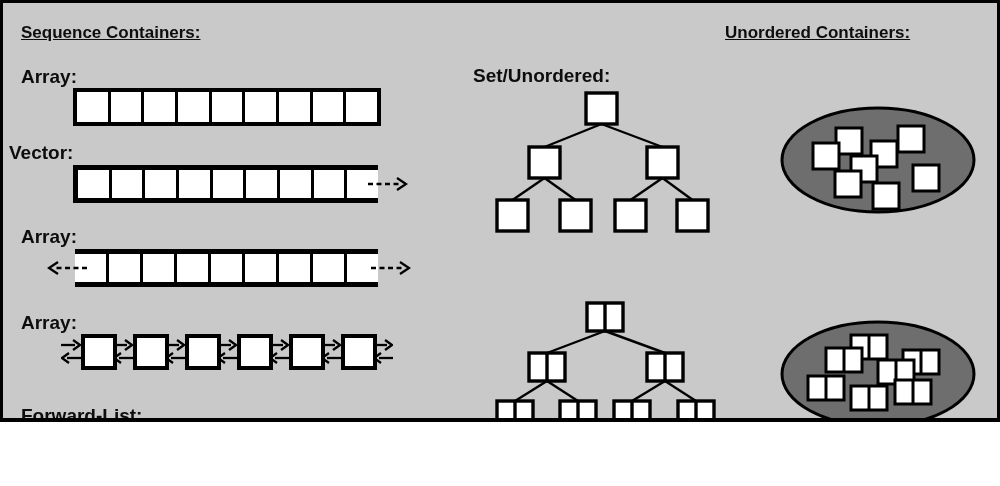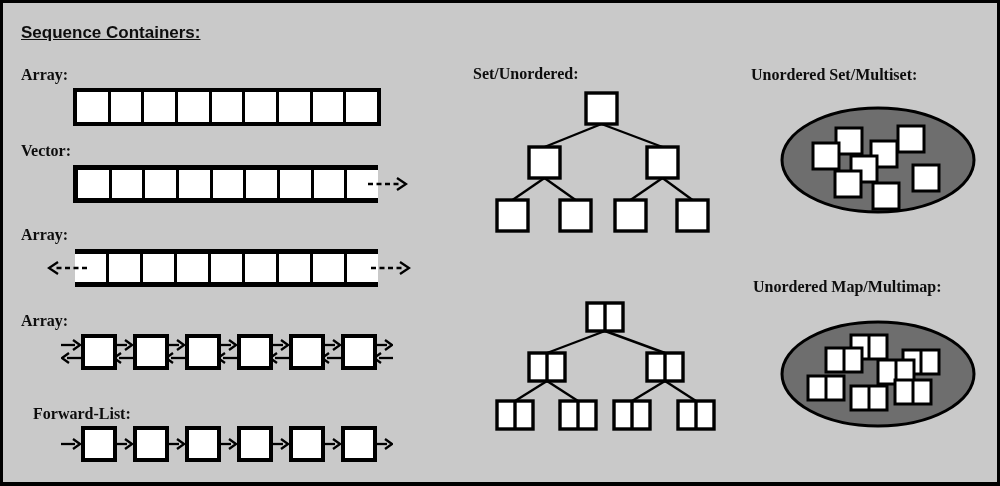--- a/index.html
+++ b/index.html
@@ -1,52 +1,51 @@
 <!DOCTYPE html>
 <html style="--bg: #c9c9c9; --fg: #000000; --boxfill: #ffffff;"><head>
 <meta charset="utf-8">
 <style>
   html,body { margin:0; padding:0; background:#ffffff; }
   #canvas {
-    position:relative; width:1000px; height:486px; box-sizing:border-box;
+    position:relative; width:1000px; height:422px; box-sizing:border-box;
     background:var(--bg,#c9c9c9); border:3px solid var(--fg,#000);
     border-bottom-width:4px; overflow:hidden;
     font-family:"Liberation Sans", sans-serif; color:#0d0d0d;
   }
   .hdr { position:absolute; font-size:17px; font-weight:bold; text-decoration:underline; white-space:nowrap; }
-  .lbl { position:absolute; font-size:16px; font-weight:bold; white-space:nowrap;font-family:Liberation Serif, serif; }
+  .lbl { position:absolute; font-size:19px; font-weight:bold; white-space:nowrap; }
   .cells { position:absolute; display:flex; background:var(--boxfill,#fff); box-sizing:border-box; }
   .cells.closed    { border:4px solid var(--fg,#000); }
   .cells.open-right{ border:5px solid var(--fg,#000); border-right:none; }
   .cells.open-both { border:5px solid var(--fg,#000); border-left:none; border-right:none; }
   .cells .cell { flex:1 1 0; background:var(--boxfill,#fff); border-left:3px solid var(--fg,#000); }
   .cells .cell:first-child { border-left:none; }
   .arrow-slot { position:absolute; }
   .linked { position:absolute; }
   .linked .nodebox { position:absolute; top:1px; width:36px; height:36px; box-sizing:border-box;
                      background:var(--boxfill,#fff); border:4px solid var(--fg,#000); }
   .linked svg.conn { position:absolute; top:0; }
   svg.tree, svg.bucket { position:absolute; }
 </style>
 </head>
 <body>
 
 <div id="canvas">
 
   <div class="hdr" style="left:18px;  top:20px;">Sequence Containers:</div>
+  <div class="hdr" style="left:722px; top:20px;">Unordered Containers:</div>
 
   <div class="lbl" style="left:18px; top:63px;">Array:</div>
-  <div class="lbl" style="left:18px; top:139px;">Vector:</div>
+  <div class="lbl" style="left:6px; top:139px;">Vector:</div>
   <div class="lbl" style="left:18px; top:223px;">Array:</div>
   <div class="lbl" style="left:18px; top:309px;">Array:</div>
-  <div class="lbl" style="left:18px; top:402px;margin-left:12px;">Forward-List:</div>
+  <div class="lbl" style="left:18px; top:402px;">Forward-List:</div>
 
   <div class="lbl" style="left:470px; top:62px;">Set/Unordered:</div>
-  <div class="lbl" style="left:748px; top:63px;">Unordered Set/Multiset:</div>
-  <div class="lbl" style="left:750px; top:275px;">Unordered Map/Multimap:</div>
 
   <div id="array-row" class="cells closed" style="left:70px; top:85px;  width:308px; height:38px;">
       <div class="cell"></div>
       <div class="cell"></div>
       <div class="cell"></div>
       <div class="cell"></div>
       <div class="cell"></div>
       <div class="cell"></div>
       <div class="cell"></div>
       <div class="cell"></div>

